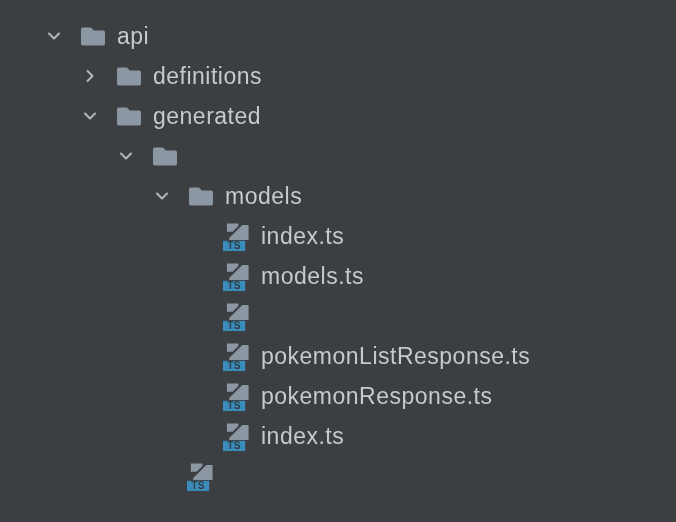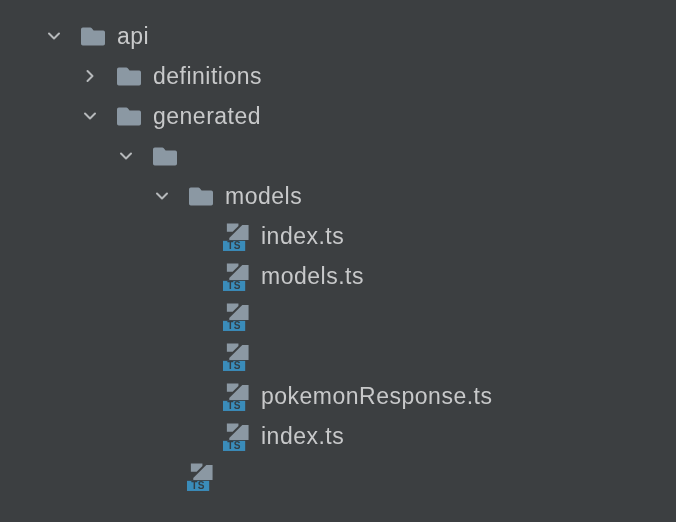--- a/index.html
+++ b/index.html
@@ -158,20 +158,21 @@
     <span class="indent" style="width: 180px;"></span>
     <span class="chevron-slot"></span>
     <span class="icon-slot">
         <svg class="ts-glyph" width="27" height="29" viewBox="0 0 28 30">
     <polygon points="4,1.5 16,1.5 16,4 10,10 4,10" fill="var(--folder)"></polygon>
     <polygon points="20,3 26.5,3 26.5,18.5 6.5,18.5 6.5,16.5" fill="var(--folder)"></polygon>
     <rect x="0" y="19.5" width="23" height="10.5" fill="var(--ts-badge)"></rect>
     <text x="11.5" y="28.4" text-anchor="middle" font-size="10.5" font-weight="bold" letter-spacing="0.3" font-family="Liberation Sans, sans-serif" fill="var(--ts-badge-text)">TS</text>
   </svg>
       </span>
+    <span class="label">pokemonListResponse.ts</span>
   </div>
     <div class="row">
     <span class="indent" style="width: 180px;"></span>
     <span class="chevron-slot"></span>
     <span class="icon-slot">
         <svg class="ts-glyph" width="27" height="29" viewBox="0 0 28 30">
     <polygon points="4,1.5 16,1.5 16,4 10,10 4,10" fill="var(--folder)"></polygon>
     <polygon points="20,3 26.5,3 26.5,18.5 6.5,18.5 6.5,16.5" fill="var(--folder)"></polygon>
     <rect x="0" y="19.5" width="23" height="10.5" fill="var(--ts-badge)"></rect>
     <text x="11.5" y="28.4" text-anchor="middle" font-size="10.5" font-weight="bold" letter-spacing="0.3" font-family="Liberation Sans, sans-serif" fill="var(--ts-badge-text)">TS</text>

